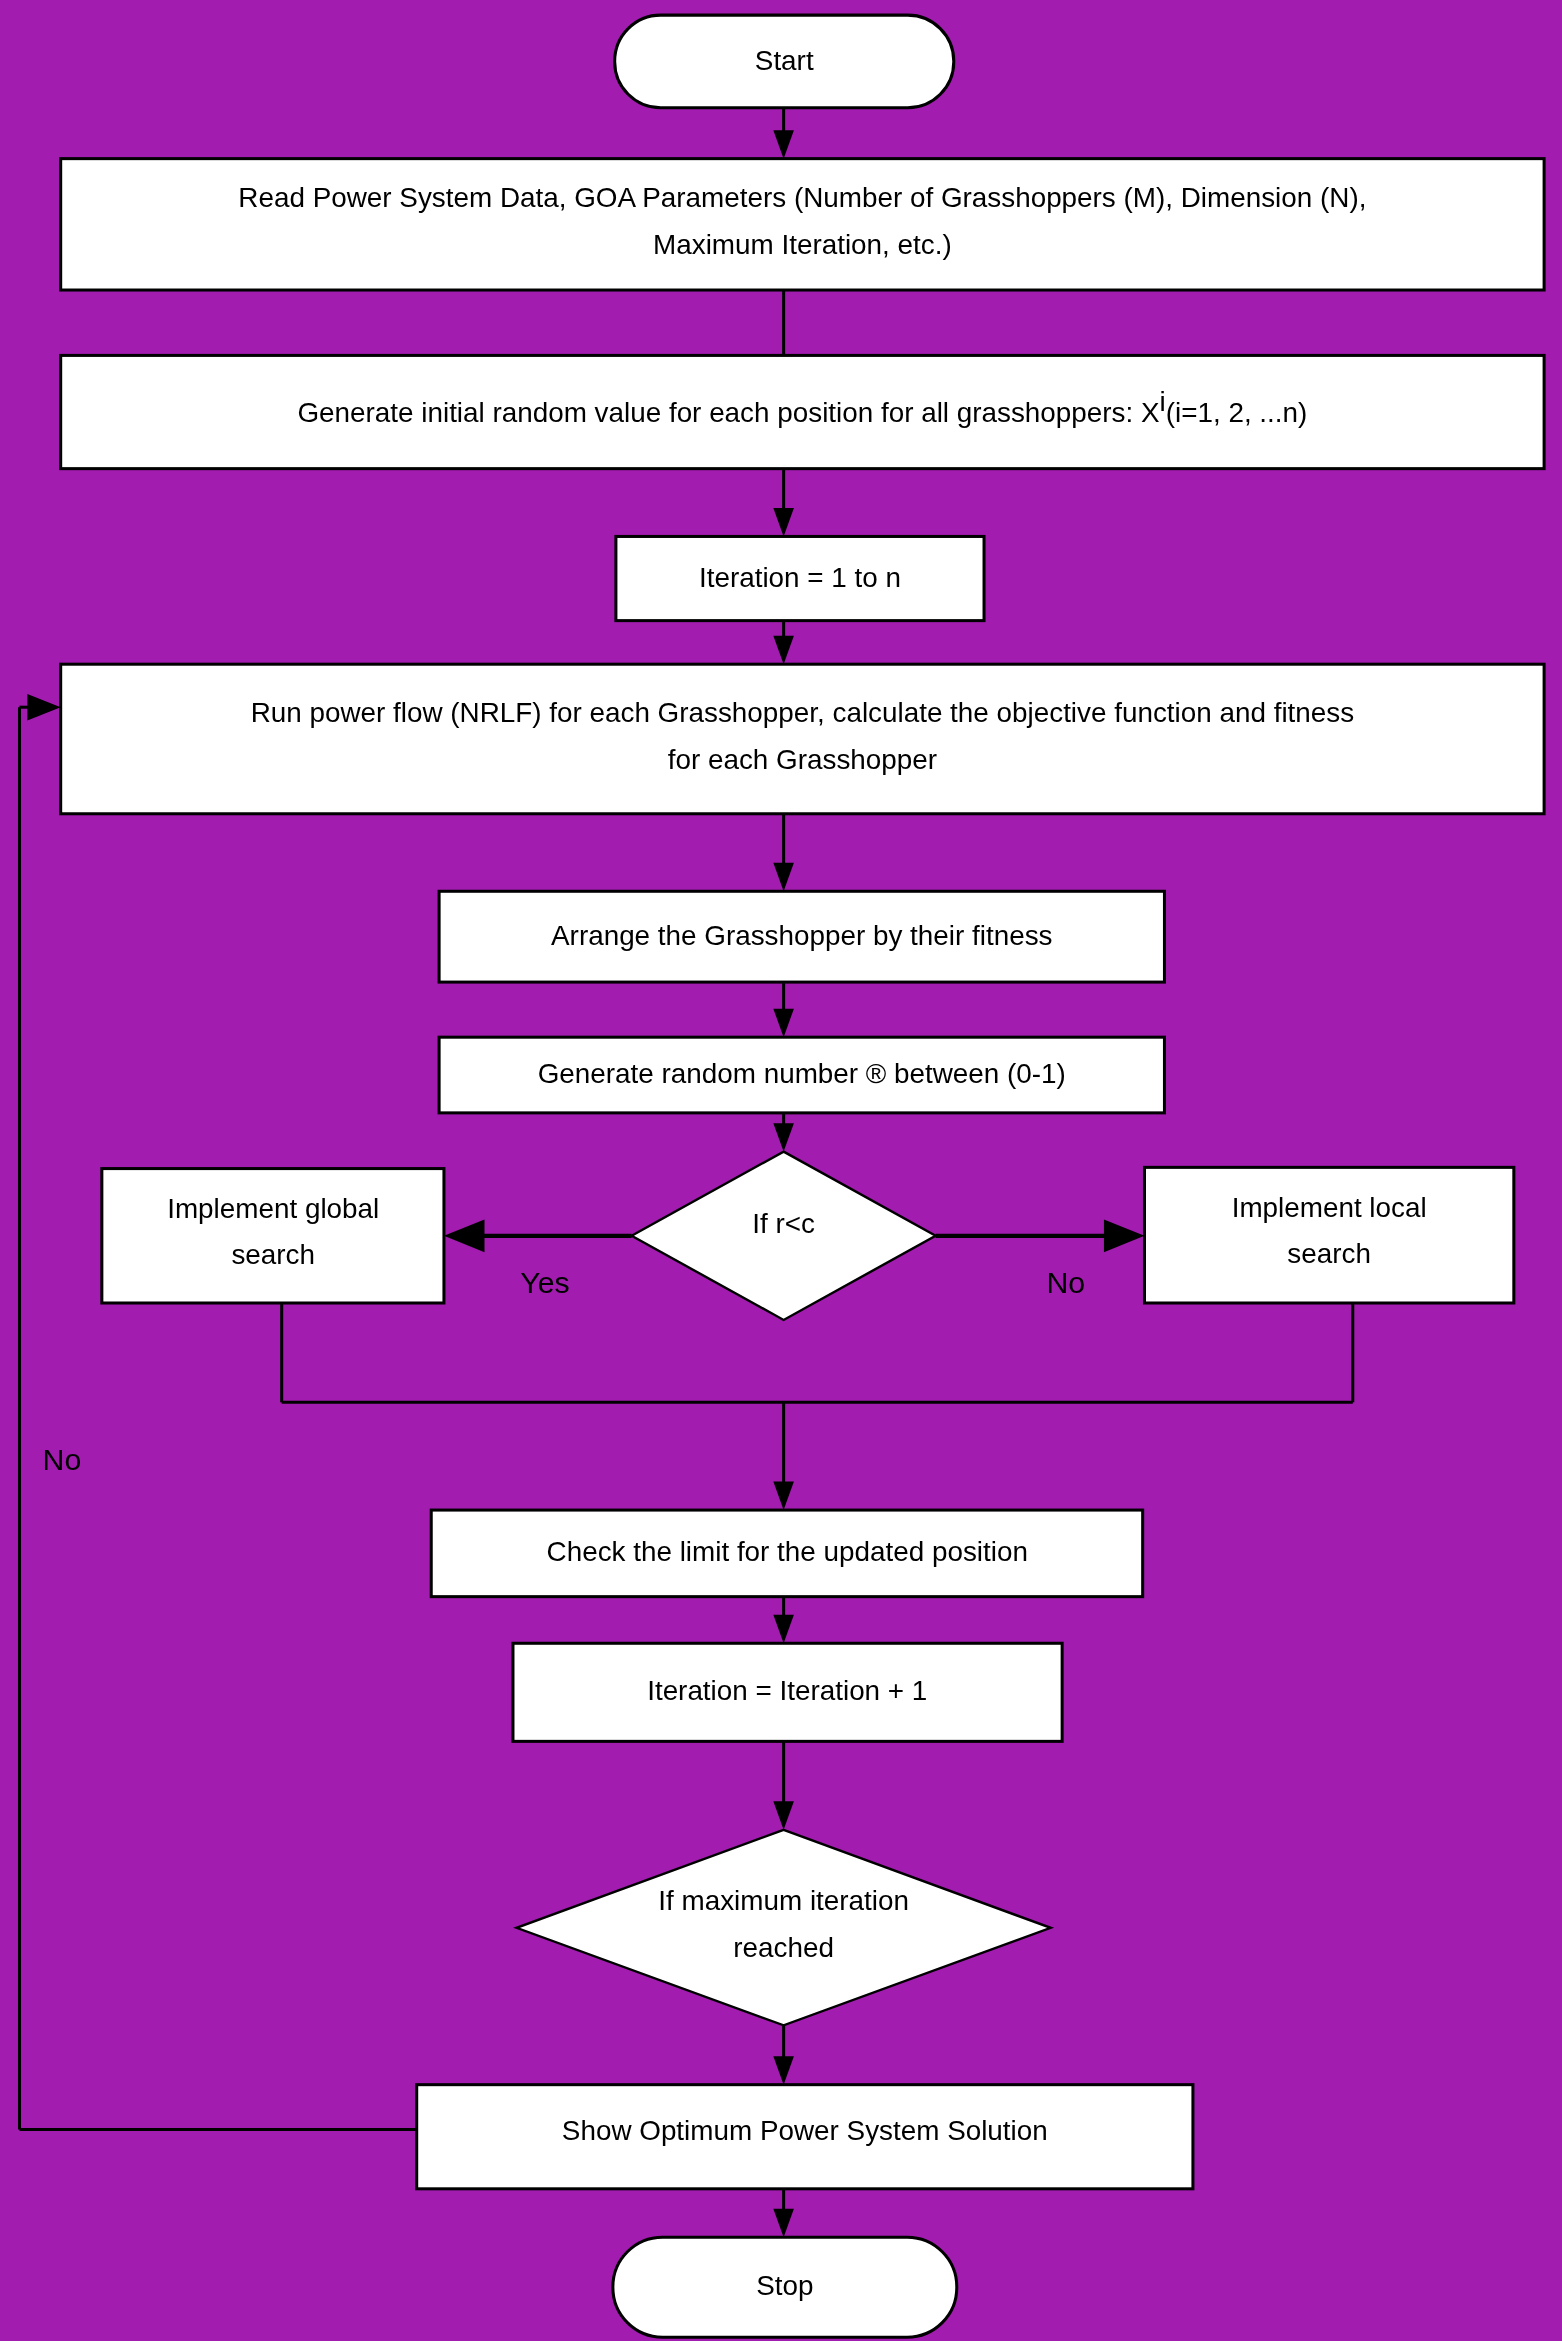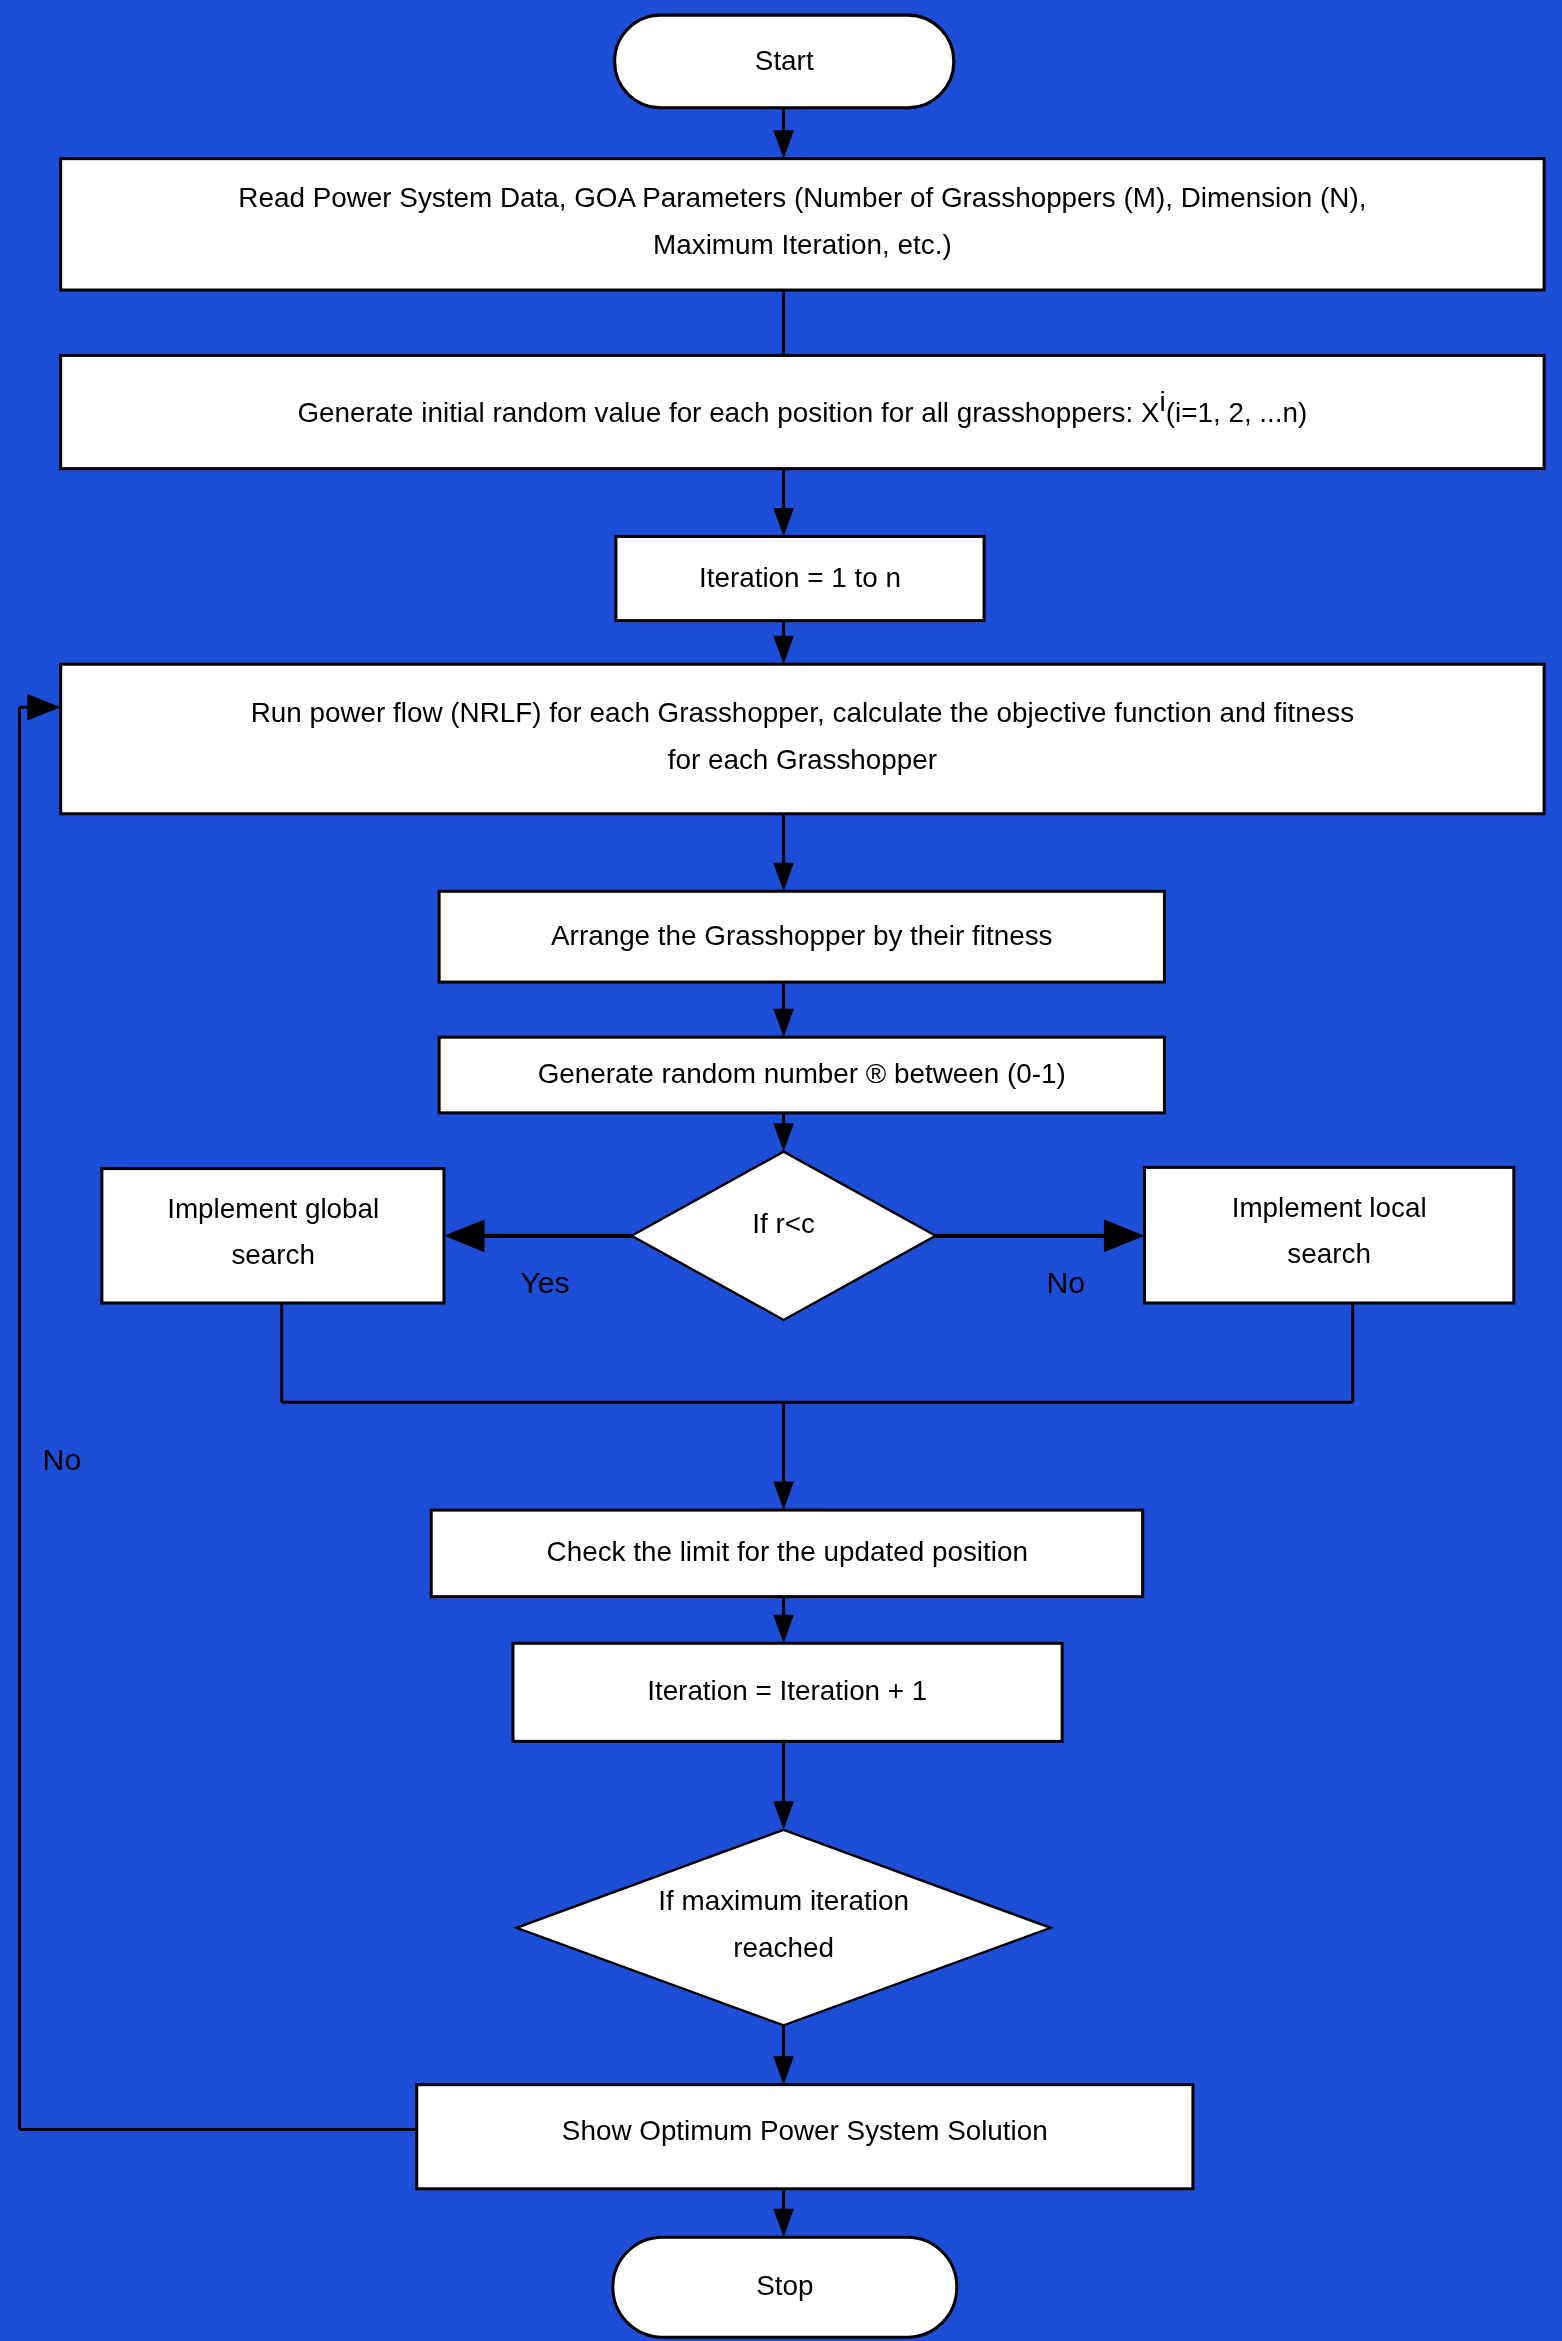--- a/index.html
+++ b/index.html
@@ -8,21 +8,21 @@
     padding: 0;
     background: #ffffff;
   }
   body {
     font-family: "Liberation Sans", sans-serif;
   }
   #flowchart-root {
     position: relative;
     width: 1563px;
     height: 2342px;
-    background: #1d4ed8;
+    background: #a21caf;
     overflow: hidden;
   }
   svg.fc {
     display: block;
     width: 1563px;
     height: 2342px;
   }
   .node-shape {
     fill: #ffffff;
     stroke: #000000;

